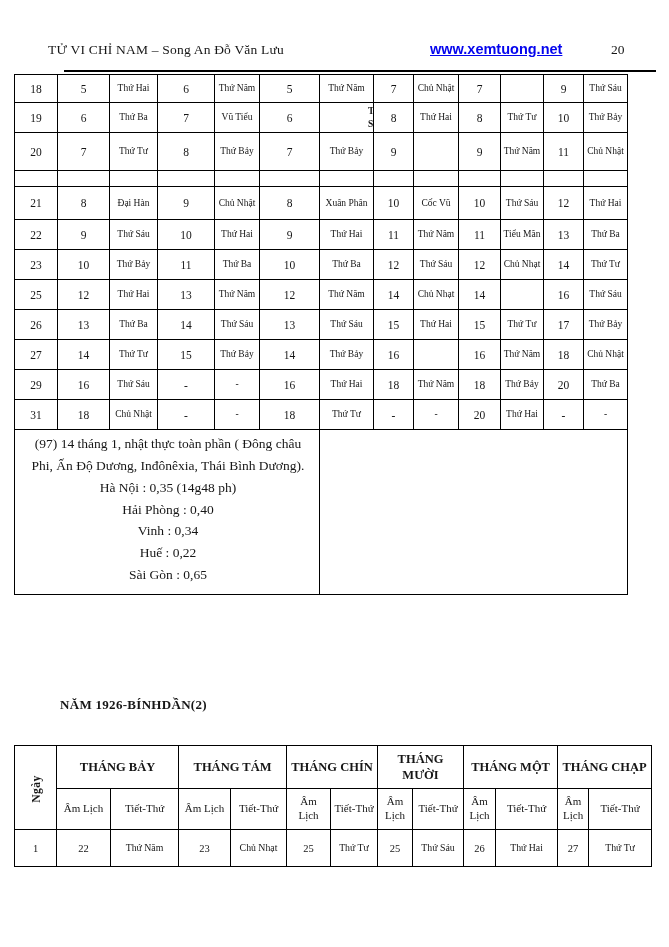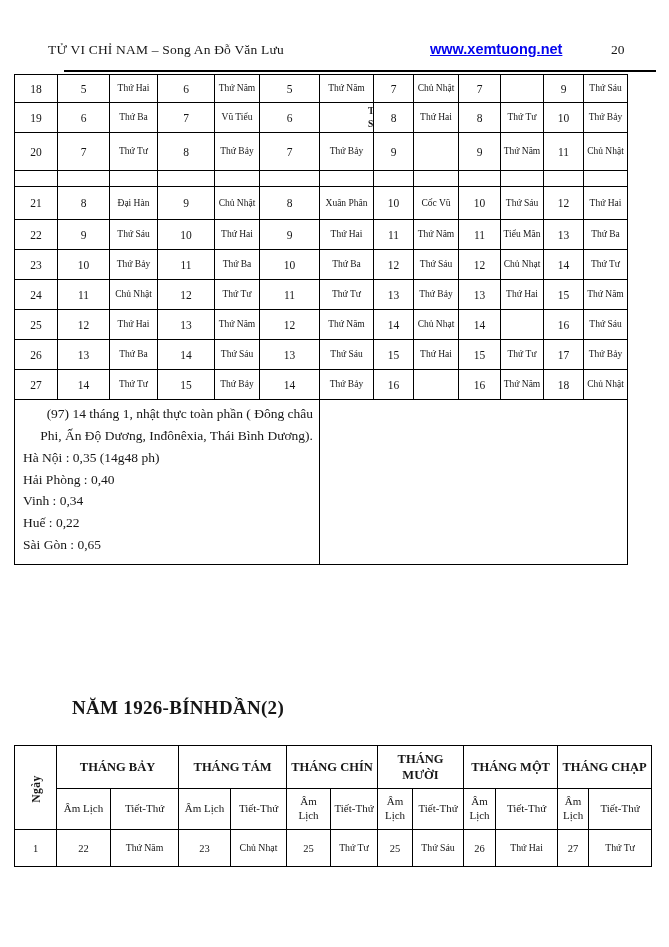--- a/index.html
+++ b/index.html
@@ -25,25 +25,25 @@
   .main-table td.bold{font-weight:bold;padding-left:48px;}
   .main-table tr{height:30px;}
   .main-table tr:nth-child(1){height:28px;}
   .main-table tr:nth-child(3){height:38px;}
   .main-table tr.spacer{height:16px;}
   .main-table tr:nth-child(5){height:33px;}
   .main-table tr:nth-child(14){height:40px;}
   .main-table tr:nth-child(15){height:37px;}
   .main-table td.footnote{min-height:126px;font-size:13.5px;line-height:1.62;
     text-align:left;vertical-align:top;padding:3px 6px 8px 8px;}
-  .fn-par{text-align:right;}
-  .fn-line{text-align:left;}
+  .fn-par{text-align:center;}
+  .fn-line{text-align:center;}
 
   
-  .section-heading{position:absolute;top:697px;left:72px;font-size:19px;font-weight:bold;
+  .section-heading{position:absolute;top:697px;left:60px;font-size:13px;font-weight:bold;
     letter-spacing:.3px;}
 
   
   .months-table{position:absolute;top:745px;left:14px;width:637px;table-layout:fixed;}
   .months-table th,.months-table td{border:1.7px solid #000;text-align:center;
     vertical-align:middle;padding:1px 2px;overflow:hidden;font-weight:normal;}
   .months-table th.group{font-size:12.5px;font-weight:bold;height:40px;line-height:1.3;}
   .months-table th.sub{font-size:11px;height:38px;line-height:1.25;}
   .months-table td{height:34px;}
   .months-table td.num{font-size:10.5px;}
@@ -176,35 +176,20 @@
         <td class="num">10</td>
         <td class="txt">Thứ Ba</td>
         <td class="num">12</td>
         <td class="txt">Thứ Sáu</td>
         <td class="num">12</td>
         <td class="txt">Chủ Nhạt</td>
         <td class="num">14</td>
         <td class="txt">Thứ Tư</td>
       </tr>
       <tr>
-        <td class="num">24</td>
-        <td class="num">11</td>
-        <td class="txt">Chủ Nhật</td>
-        <td class="num">12</td>
-        <td class="txt">Thứ Tư</td>
-        <td class="num">11</td>
-        <td class="txt">Thứ Tư</td>
-        <td class="num">13</td>
-        <td class="txt">Thứ Bảy</td>
-        <td class="num">13</td>
-        <td class="txt">Thứ Hai</td>
-        <td class="num">15</td>
-        <td class="txt">Thứ Năm</td>
-      </tr>
-      <tr>
         <td class="num">25</td>
         <td class="num">12</td>
         <td class="txt">Thứ Hai</td>
         <td class="num">13</td>
         <td class="txt">Thứ Năm</td>
         <td class="num">12</td>
         <td class="txt">Thứ Năm</td>
         <td class="num">14</td>
         <td class="txt">Chủ Nhạt</td>
         <td class="num">14</td>
@@ -234,20 +219,50 @@
         <td class="num">15</td>
         <td class="txt">Thứ Bảy</td>
         <td class="num">14</td>
         <td class="txt">Thứ Bảy</td>
         <td class="num">16</td>
         <td class="txt bold">Thứ Bậ</td>
         <td class="num">16</td>
         <td class="txt">Thứ Năm</td>
         <td class="num">18</td>
         <td class="txt">Chủ Nhật</td>
+      </tr>
+      <tr>
+        <td class="num">29</td>
+        <td class="num">16</td>
+        <td class="txt">Thứ Sáu</td>
+        <td class="num">-</td>
+        <td class="txt">-</td>
+        <td class="num">16</td>
+        <td class="txt">Thứ Hai</td>
+        <td class="num">18</td>
+        <td class="txt">Thứ Năm</td>
+        <td class="num">18</td>
+        <td class="txt">Thứ Bảy</td>
+        <td class="num">20</td>
+        <td class="txt">Thứ Ba</td>
+      </tr>
+      <tr>
+        <td class="num">31</td>
+        <td class="num">18</td>
+        <td class="txt">Chủ Nhật</td>
+        <td class="num">-</td>
+        <td class="txt">-</td>
+        <td class="num">18</td>
+        <td class="txt">Thứ Tư</td>
+        <td class="num">-</td>
+        <td class="txt">-</td>
+        <td class="num">20</td>
+        <td class="txt">Thứ Hai</td>
+        <td class="num">-</td>
+        <td class="txt">-</td>
       </tr>
       <tr>
         <td class="footnote" colspan="6">
           <div class="fn-par">(97) 14 tháng 1, nhật thực toàn phần ( Đông châu Phi, Ấn Độ Dương, Inđônêxia, Thái Bình Dương).</div>
           <div class="fn-line">Hà Nội : 0,35 (14g48 ph)</div>
           <div class="fn-line">Hải Phòng : 0,40</div>
           <div class="fn-line">Vinh : 0,34</div>
           <div class="fn-line">Huế : 0,22</div>
           <div class="fn-line">Sài Gòn : 0,65</div>
         </td>

